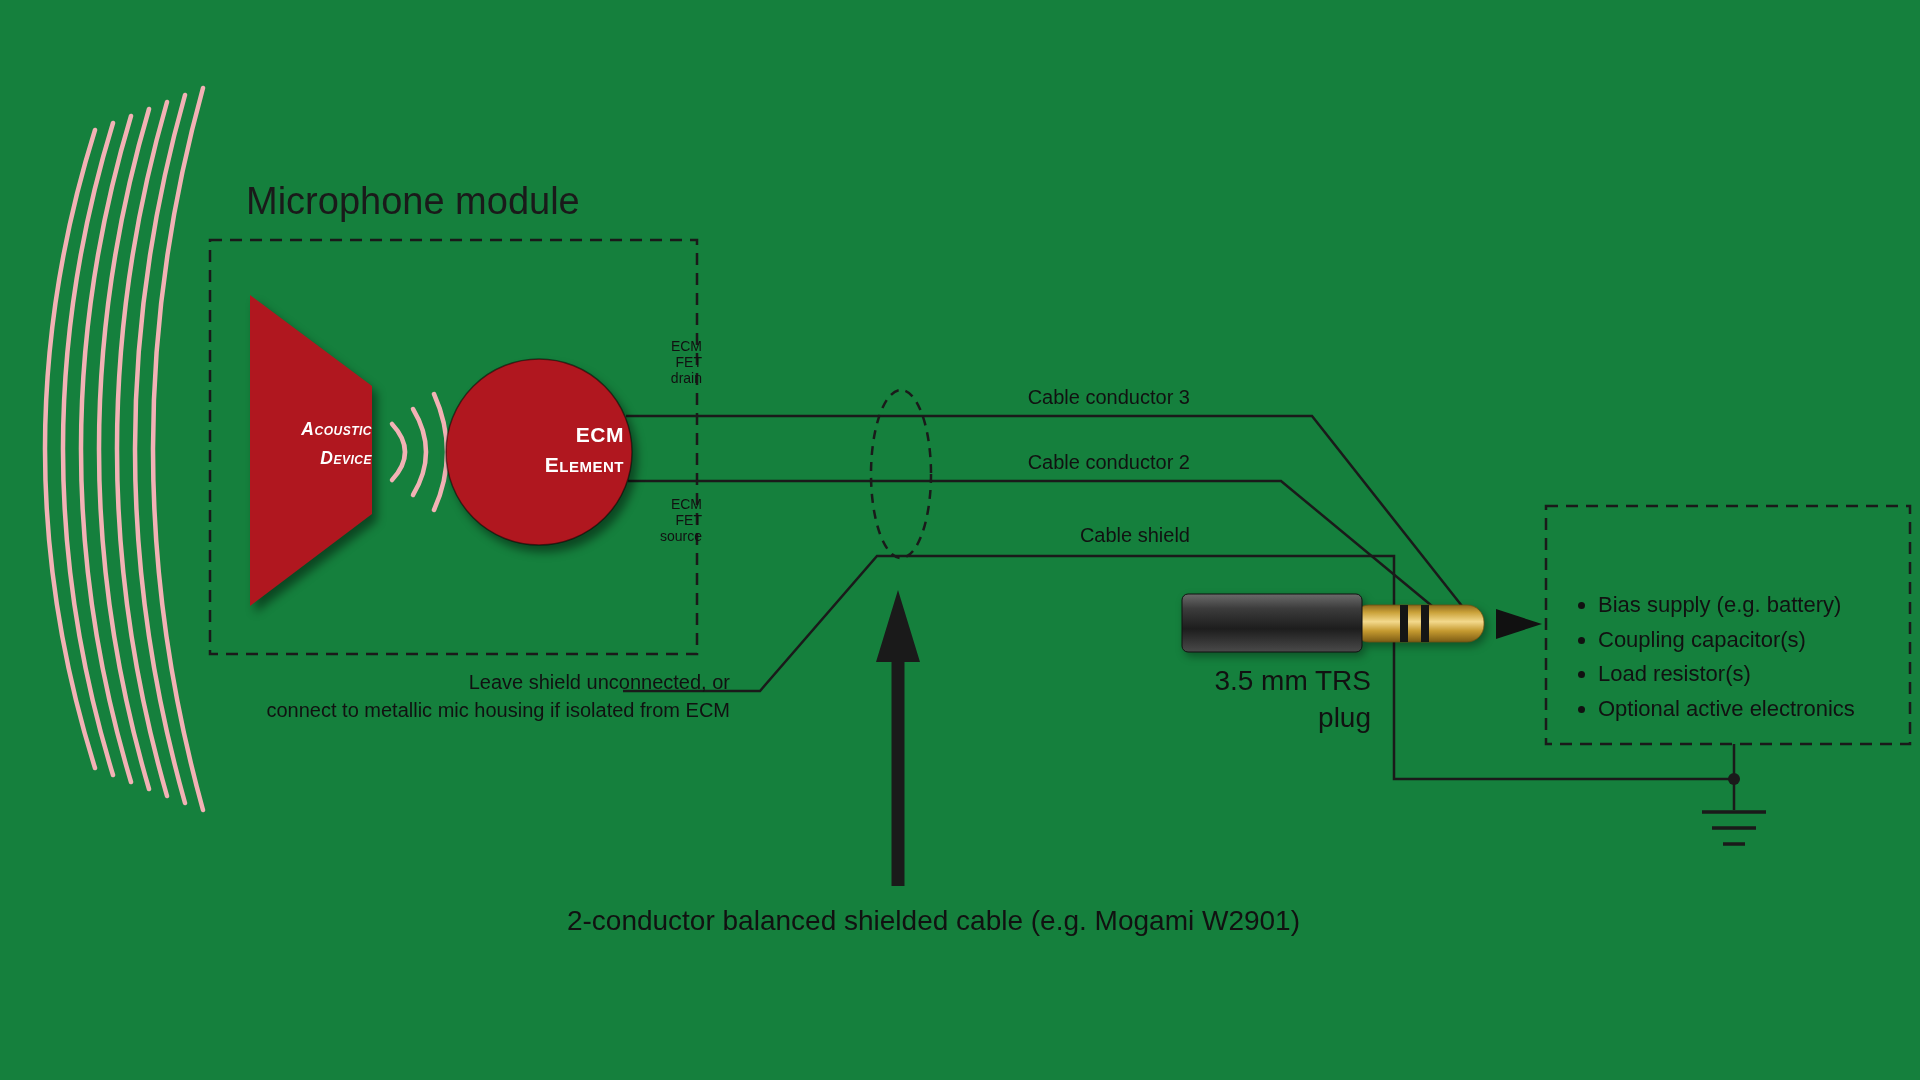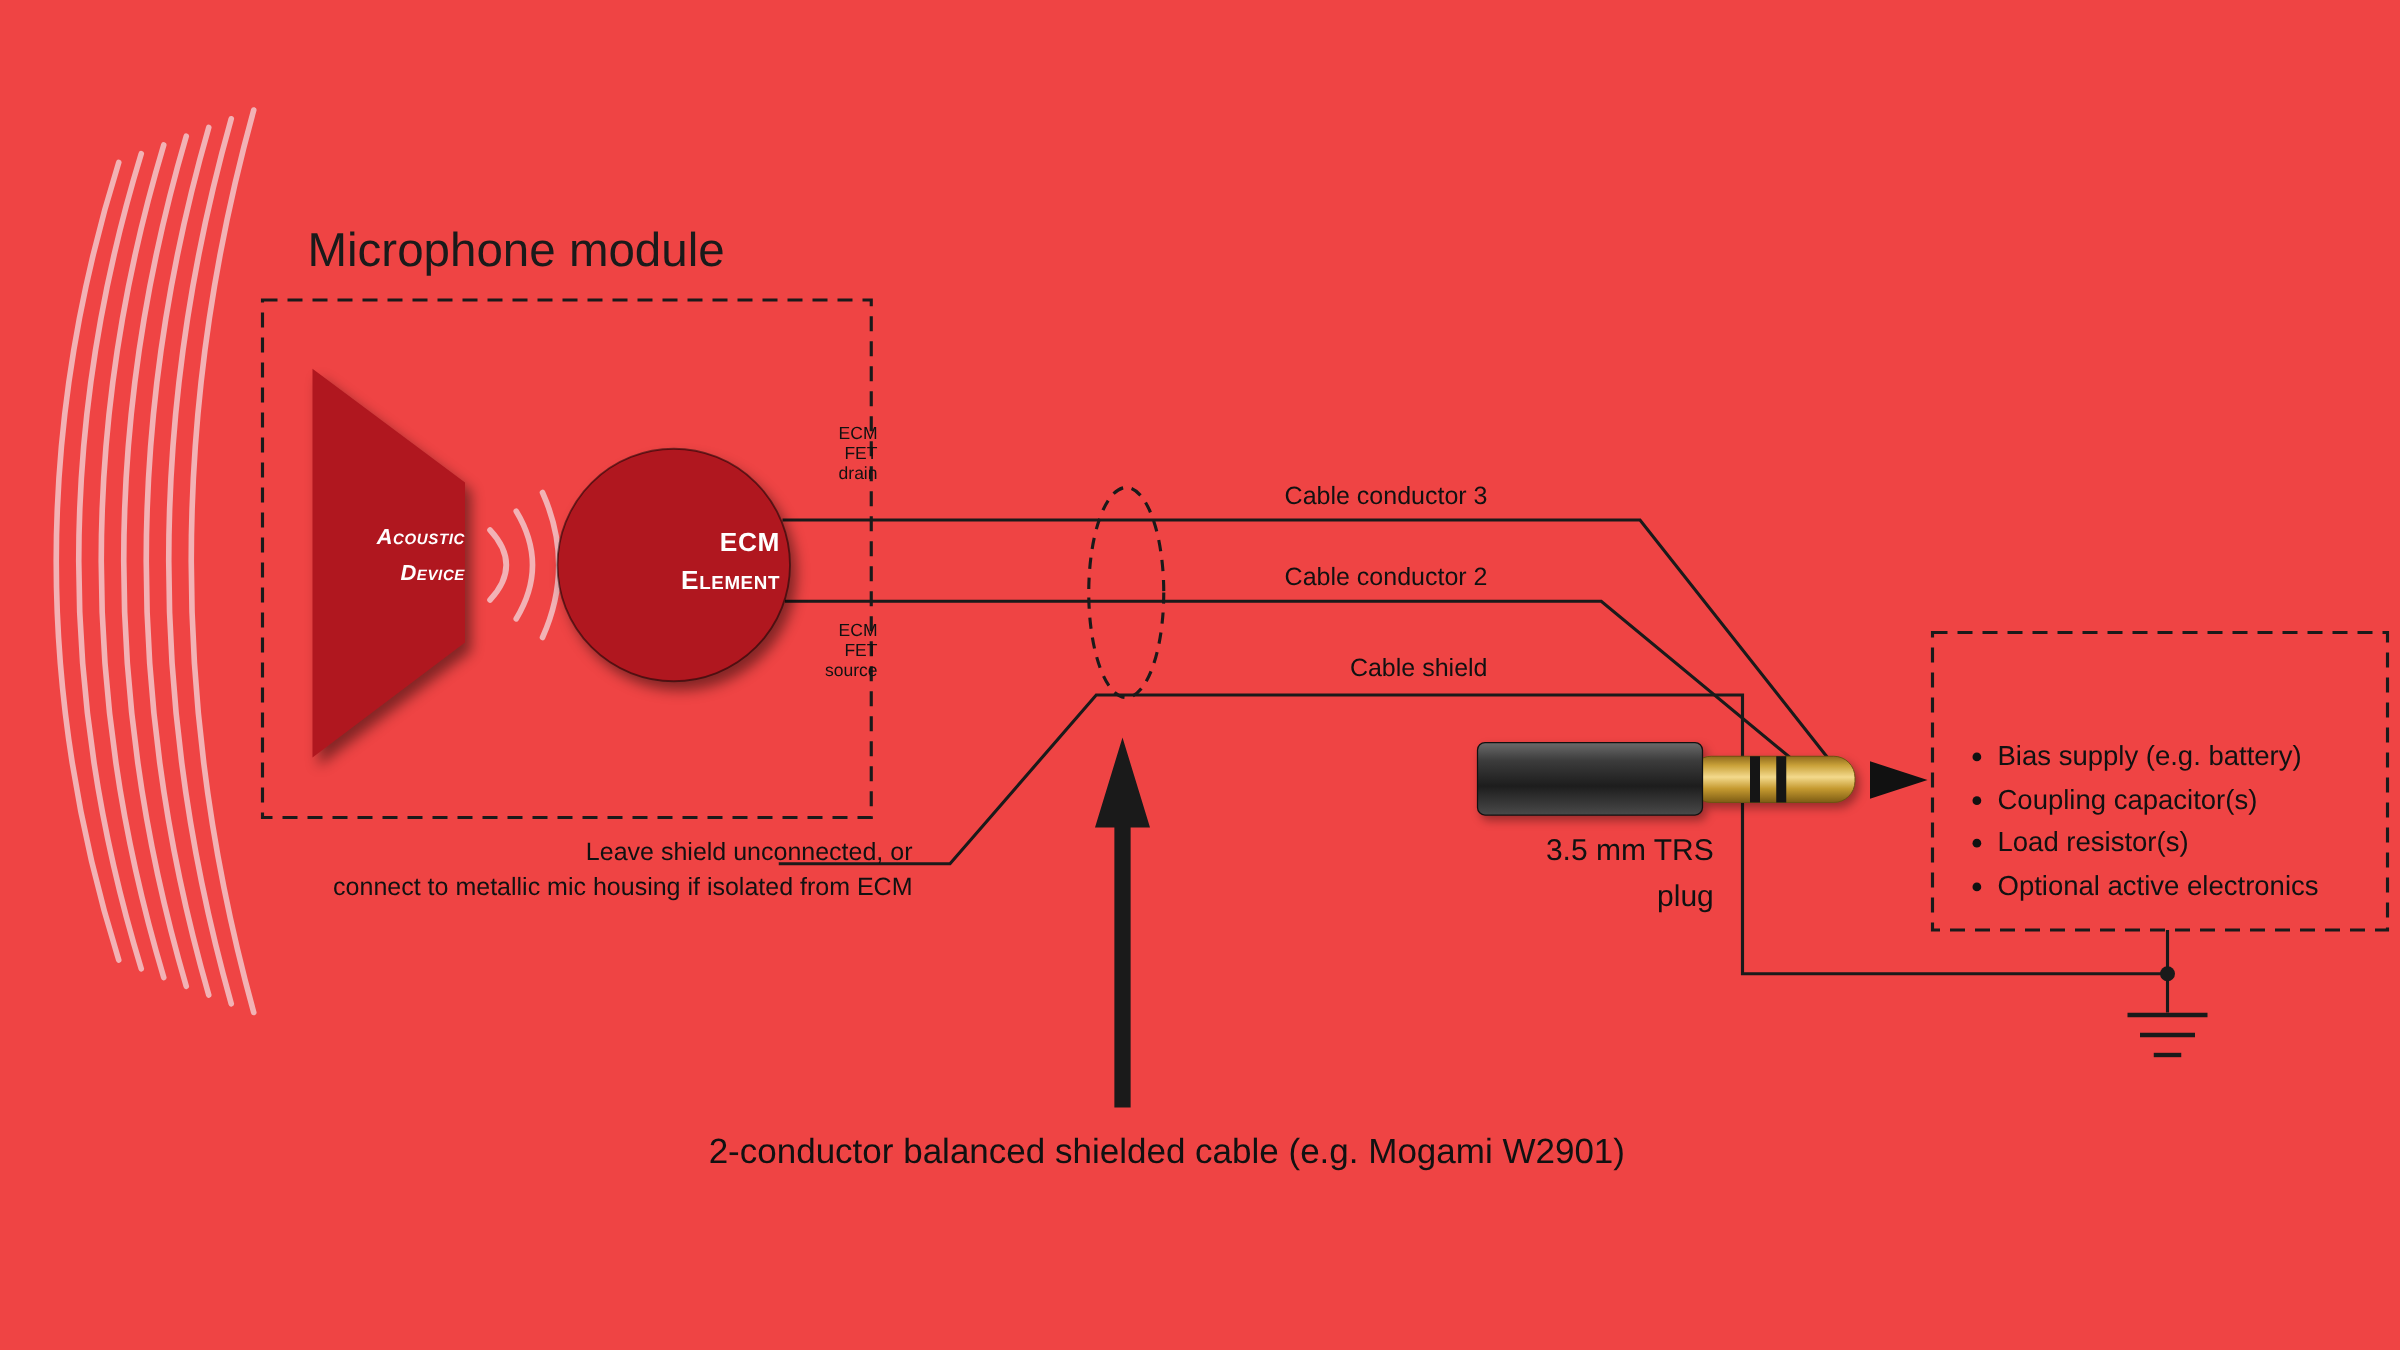--- a/index.html
+++ b/index.html
@@ -1,35 +1,35 @@
 <!DOCTYPE html>
 <html><head>
 <meta charset="utf-8">
 <style>
   html,body{margin:0;padding:0;background:#fff;}
   body{font-family:"Liberation Sans",sans-serif;color:#111;}
-  #stage{position:relative;width:1920px;height:1080px;background:#ef4444;overflow:hidden;}
+  #stage{position:relative;width:1920px;height:1080px;background:#15803d;overflow:hidden;}
   #diagram-svg{position:absolute;left:0;top:0;}
   .txt{position:absolute;white-space:nowrap;}
   .center{text-align:right;}
   .shadow{filter:drop-shadow(5px 7px 5px rgba(0,0,0,0.45));}
   .shadow-sm{filter:drop-shadow(3px 4px 4px rgba(0,0,0,0.35));}
 
   .mic-title{left:246px;top:180px;font-size:38px;color:#1a1a1a;}
   .acoustic-label{left:246px;top:415px;width:126px;line-height:29px;font-size:17.5px;
     font-weight:bold;color:#fff;font-variant:small-caps;letter-spacing:.5px;font-style:italic;}
   .ecm-label{left:454px;top:420px;width:170px;line-height:30px;font-size:21px;
     font-weight:bold;color:#fff;font-variant:small-caps;letter-spacing:.5px;}
   .fet-label{width:80px;line-height:16px;font-size:14px;color:#111;}
   .fet-drain{left:622px;top:338px;}
   .fet-source{left:622px;top:496px;}
   .wire-label{left:960px;width:230px;font-size:20px;color:#111;}
   .wl1{top:386px;} .wl2{top:451px;} .wl3{top:524px;}
   .shield-note{left:170px;top:668px;width:560px;font-size:20px;line-height:28px;color:#111;}
-  .plug-label{left:1171px;top:662px;width:200px;font-size:24px;line-height:37px;color:#111;}
+  .plug-label{left:1171px;top:662px;width:200px;font-size:28px;line-height:37px;color:#111;}
   .cable-caption{left:500px;top:905px;width:800px;font-size:28px;color:#111;}
 
   .iface-title{left:1566px;top:532px;font-size:37px;color:#1a1a1a;}
   .iface-list{position:absolute;left:1572px;top:588px;width:330px;margin:0;
     padding:0 0 0 26px;font-size:22px;line-height:34.5px;color:#111;}
   .iface-list li{list-style:disc;}
 </style>
 </head>
 <body>
 

